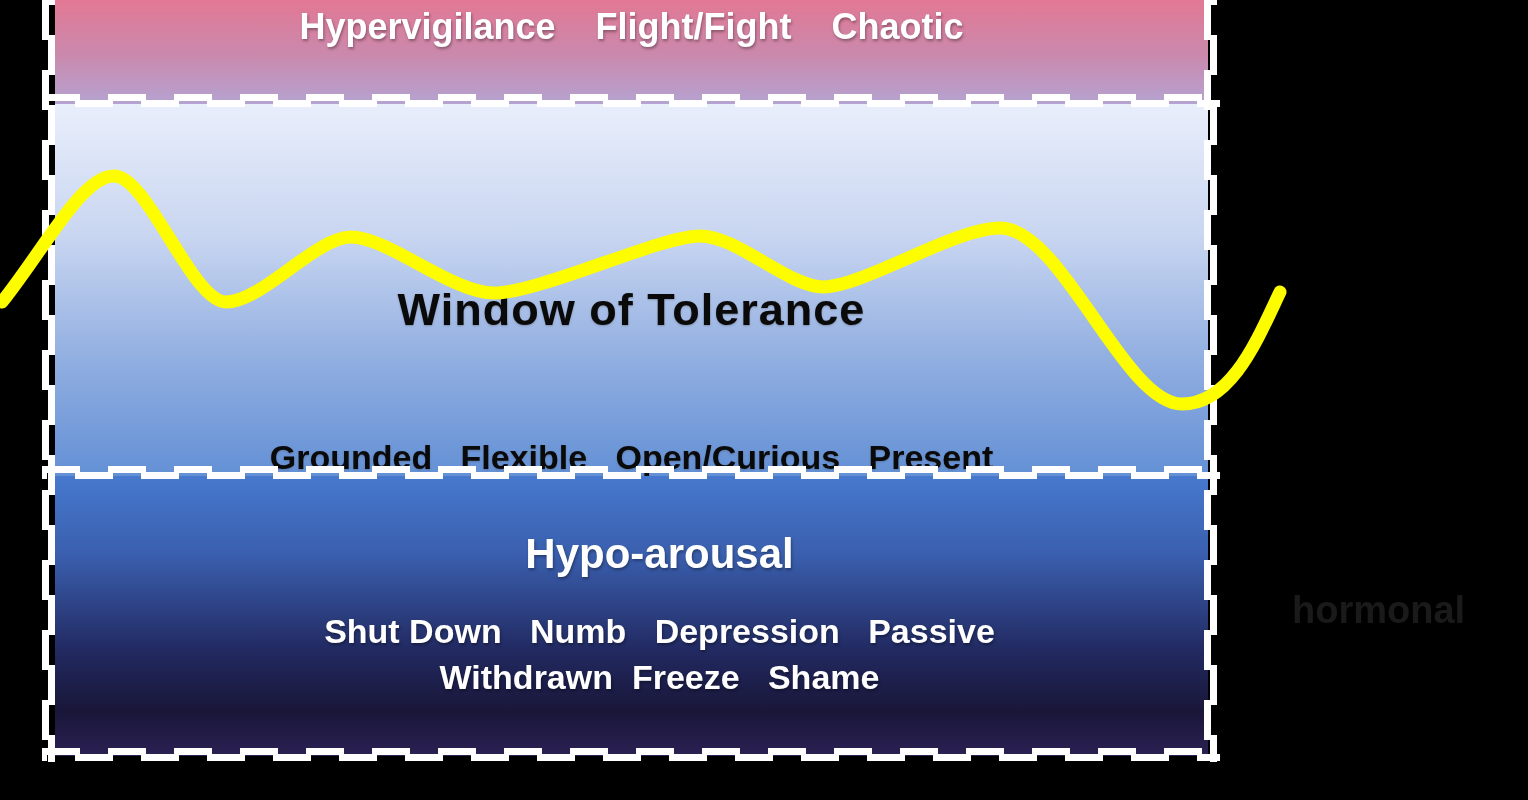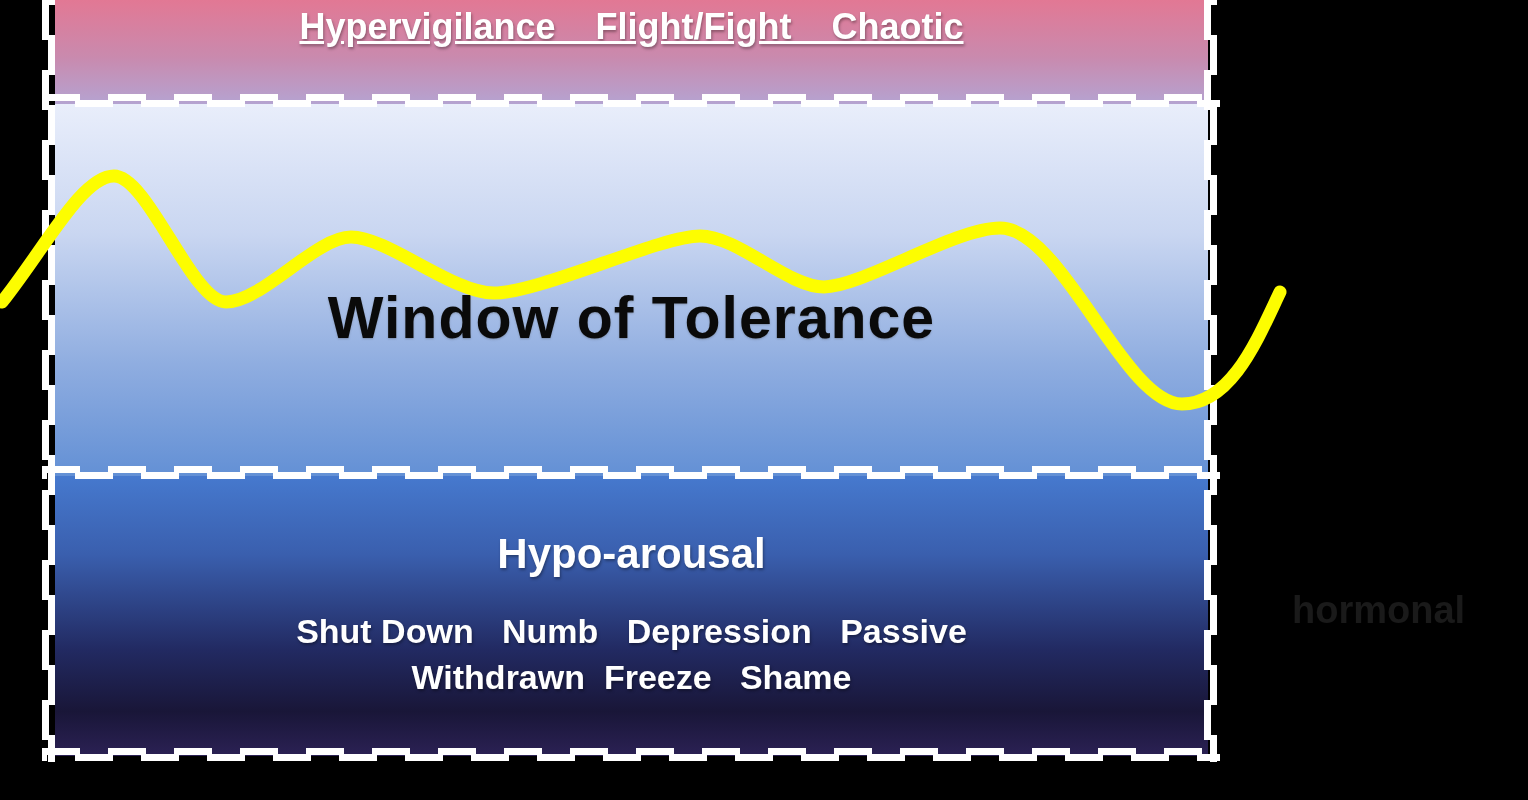--- a/index.html
+++ b/index.html
@@ -25,28 +25,28 @@
     top: 476px; height: 280px;
     background: linear-gradient(180deg, #4679ce 0%, #3a5fae 28%, #222a62 62%, #191638 84%, #2b2154 100%);
   }
   .zone-line, .zone-title {
     position: absolute; left: 0; width: 100%;
     text-align: center; white-space: pre;
   }
   .white-text { color: #ffffff; text-shadow: 1px 2px 3px rgba(0,0,0,0.35); }
   .black-text { color: #0a0a0a; text-shadow: 0 1px 2px rgba(70,70,70,0.35); }
 
-  .hyper-line   { top: 6px;  font-size: 36px; text-decoration: underline; }
-  .window-title { top: 180px; font-size: 59px; letter-spacing: 1px; }
+  .hyper-line   { top: 6px;  font-size: 36px; }
+  .window-title { top: 180px; font-size: 45px; letter-spacing: 1px; }
   .win-line1    { top: 334px; font-size: 34px; }
   .win-line2    { top: 378px; font-size: 34px; }
   .hypo-title   { top: 54px;  font-size: 42px; }   
   .hypo-line1   { top: 136px; font-size: 34px; }
   .hypo-line2   { top: 182px; font-size: 34px; }
-  .zone-hypo .zone-line, .zone-hypo .zone-title { position: absolute; }
+  .zone-hypo .zone-line, .zone-hypo .zone-title { position: absolute; padding-left: 28px; }
 
   
   .h-dash {
     position: absolute; left: 42px; width: 1178px; height: 13px;
     background-image:
       linear-gradient(90deg, #fff 0 57.5%, transparent 57.5%),
       linear-gradient(90deg, #fff 0 57.5%, transparent 57.5%);
     background-size: 66px 7px, 66px 7px;
     background-position: 0 0, 33px 6px;
     background-repeat: repeat-x, repeat-x;
@@ -78,20 +78,21 @@
 <body>
 
 <div class="stage">
 
   <div class="zone zone-hyper">
     <div class="zone-line hyper-line white-text">Hypervigilance    Flight/Fight    Chaotic</div>
   </div>
 
   <div class="zone zone-window">
     <div class="zone-title window-title black-text">Window of Tolerance</div>
+    <div class="zone-line win-line1 black-text">Grounded   Flexible   Open/Curious   Present</div>
     <div class="zone-line win-line2 black-text">Able to Emotionally Self-Regulate</div>
   </div>
 
   <div class="zone zone-hypo">
     <div class="zone-title hypo-title white-text">Hypo-arousal</div>
     <div class="zone-line hypo-line1 white-text">Shut Down   Numb   Depression   Passive</div>
     <div class="zone-line hypo-line2 white-text">Withdrawn  Freeze   Shame</div>
   </div>
 
   <div class="h-dash h-dash-1"></div>

